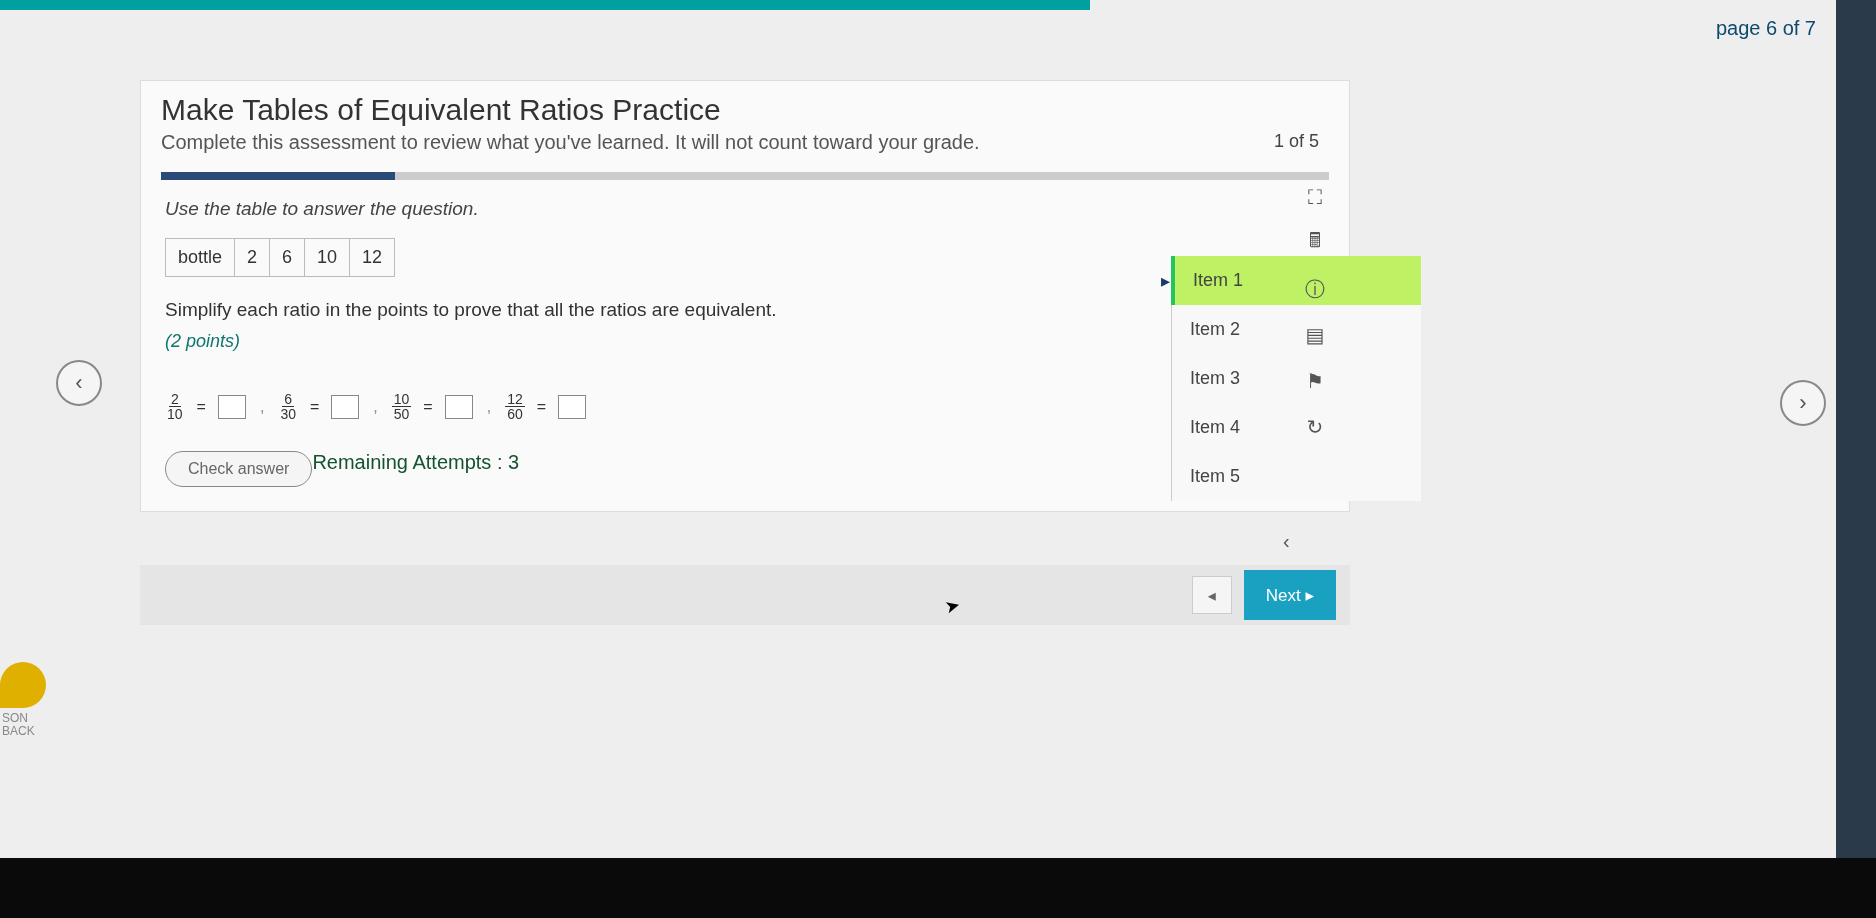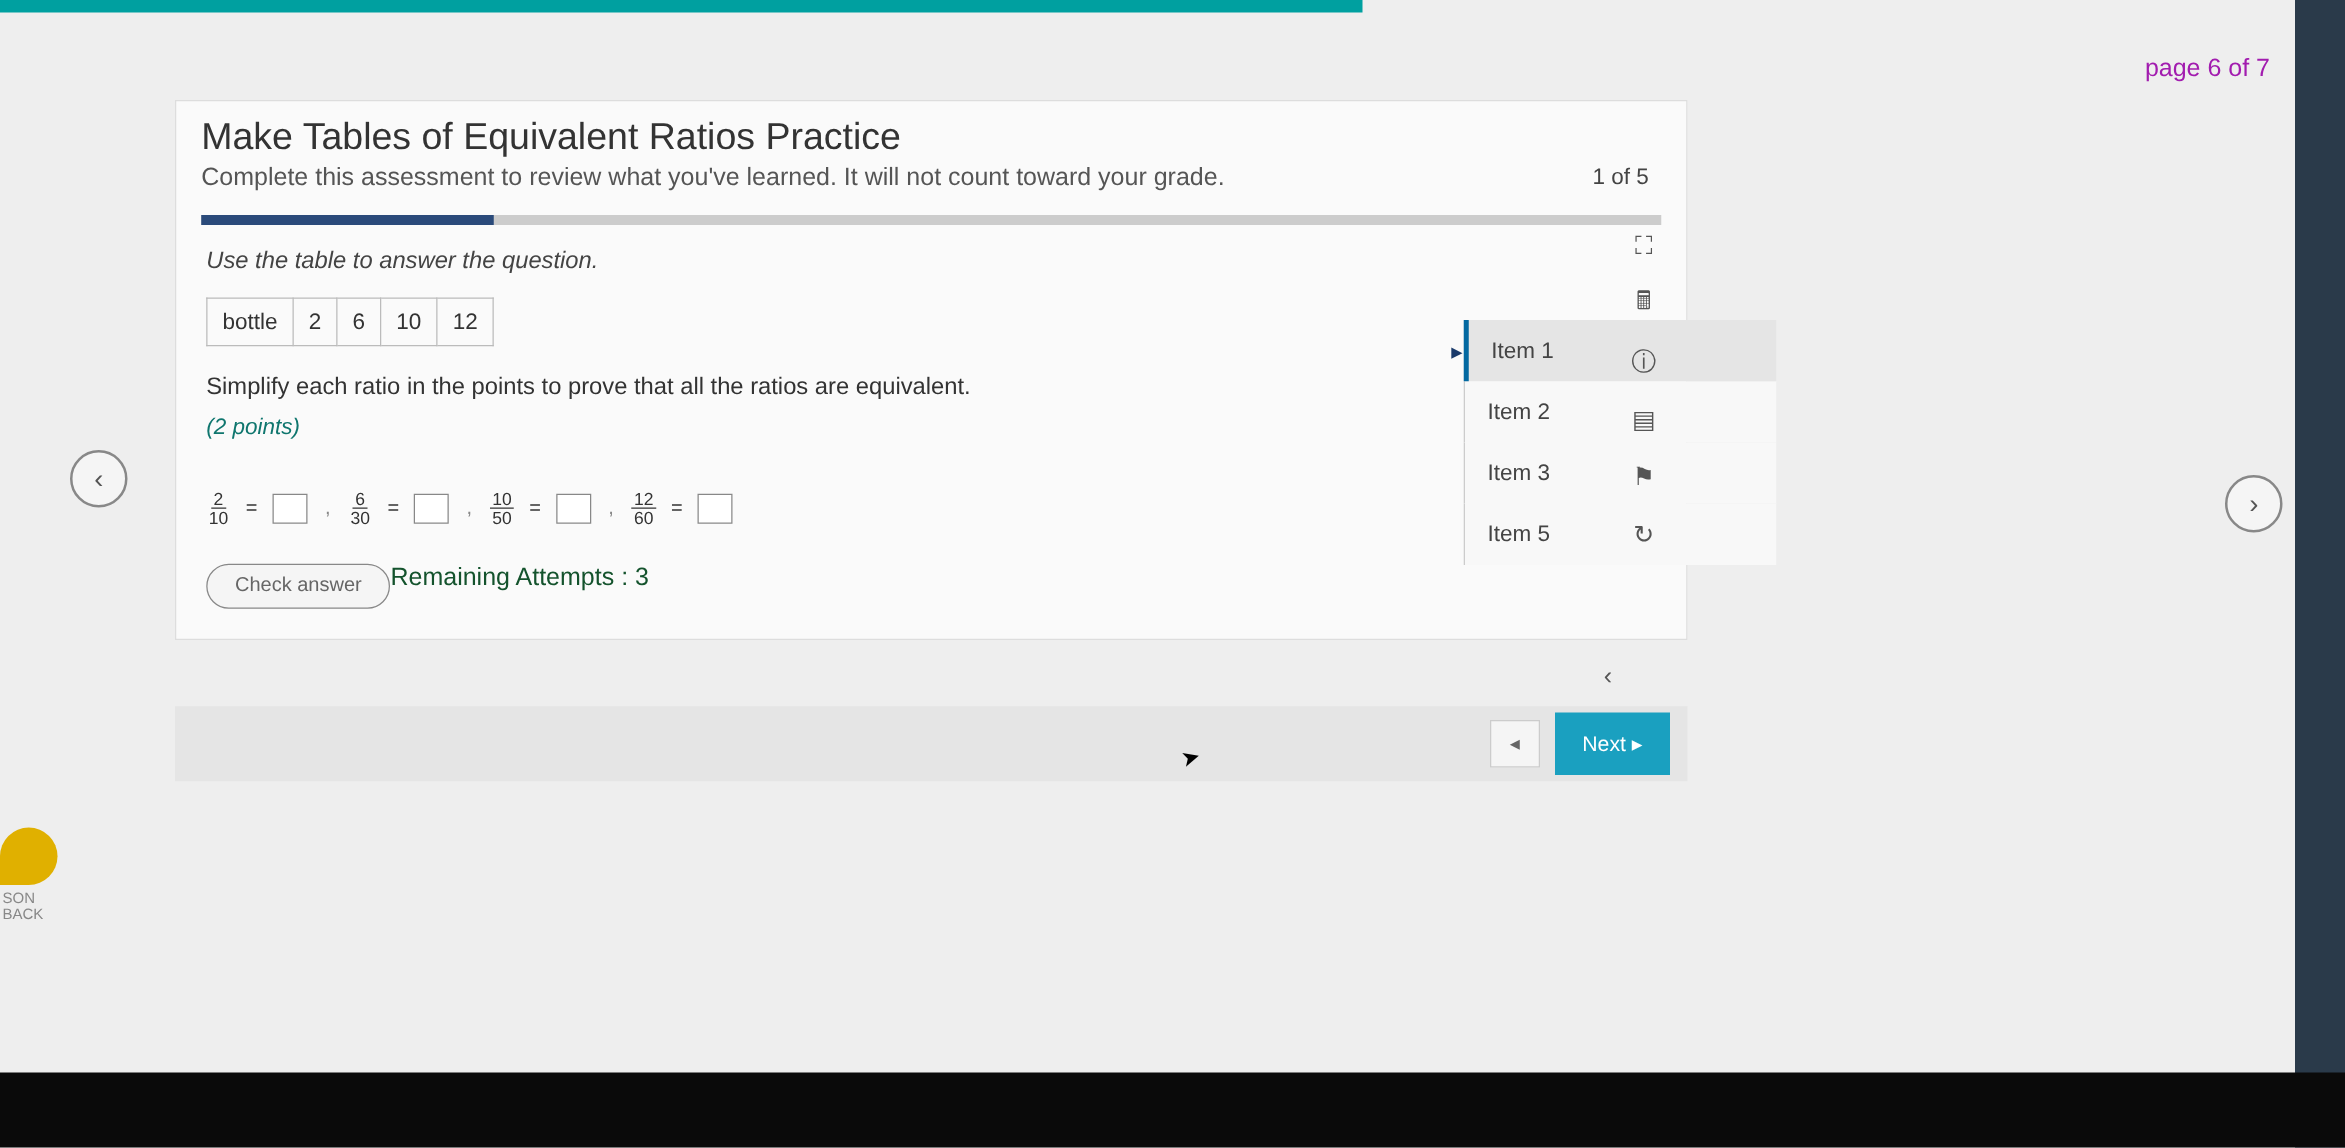--- a/index.html
+++ b/index.html
@@ -12,23 +12,23 @@
     overflow: hidden;
   }
   .top-teal {
     position: absolute;
     top: 0; left: 0;
     width: 1090px; height: 10px;
     background: #00a0a0;
   }
   .page-indicator {
     position: absolute;
-    top: 44px; right: 60px;
-    font-size: 20px;
-    color: #a21caf;
+    top: 17px; right: 60px;
+    font-size: 20px;
+    color: #0c4a6e;
   }
   .nav-circle {
     position: absolute;
     width: 46px; height: 46px;
     border: 2px solid #888;
     border-radius: 50%;
     background: #f5f5f5;
     display: flex;
     align-items: center;
     justify-content: center;
@@ -157,22 +157,22 @@
   }
   .item-entry {
     padding: 14px 18px;
     font-size: 18px;
     color: #444;
     border-left: 1px solid #ccc;
     cursor: pointer;
     background: #f8f8f8;
   }
   .item-entry.active {
-    border-left: 4px solid #0369a1;
-    background: #e5e5e5;
+    border-left: 4px solid #22c55e;
+    background: #bef264;
     position: relative;
   }
   .item-entry.active::before {
     content: "▸";
     position: absolute;
     left: -14px;
     color: #1a3a6a;
   }
   .tool-sidebar {
     position: absolute;
@@ -336,20 +336,21 @@
     <div class="check-row">
       <button class="check-btn">Check answer</button>
       <span class="remaining">Remaining Attempts : 3</span>
     </div>
   </div>
 
   <div class="item-sidebar">
     <div class="item-entry active">Item 1</div>
     <div class="item-entry">Item 2</div>
     <div class="item-entry">Item 3</div>
+    <div class="item-entry">Item 4</div>
     <div class="item-entry">Item 5</div>
   </div>
 </div>
 
 <div class="tool-sidebar">
   <div class="tool-icon">⛶</div>
   <div class="tool-icon">🖩</div>
   <div class="tool-icon">ⓘ</div>
   <div class="tool-icon">▤</div>
   <div class="tool-icon">⚑</div>

